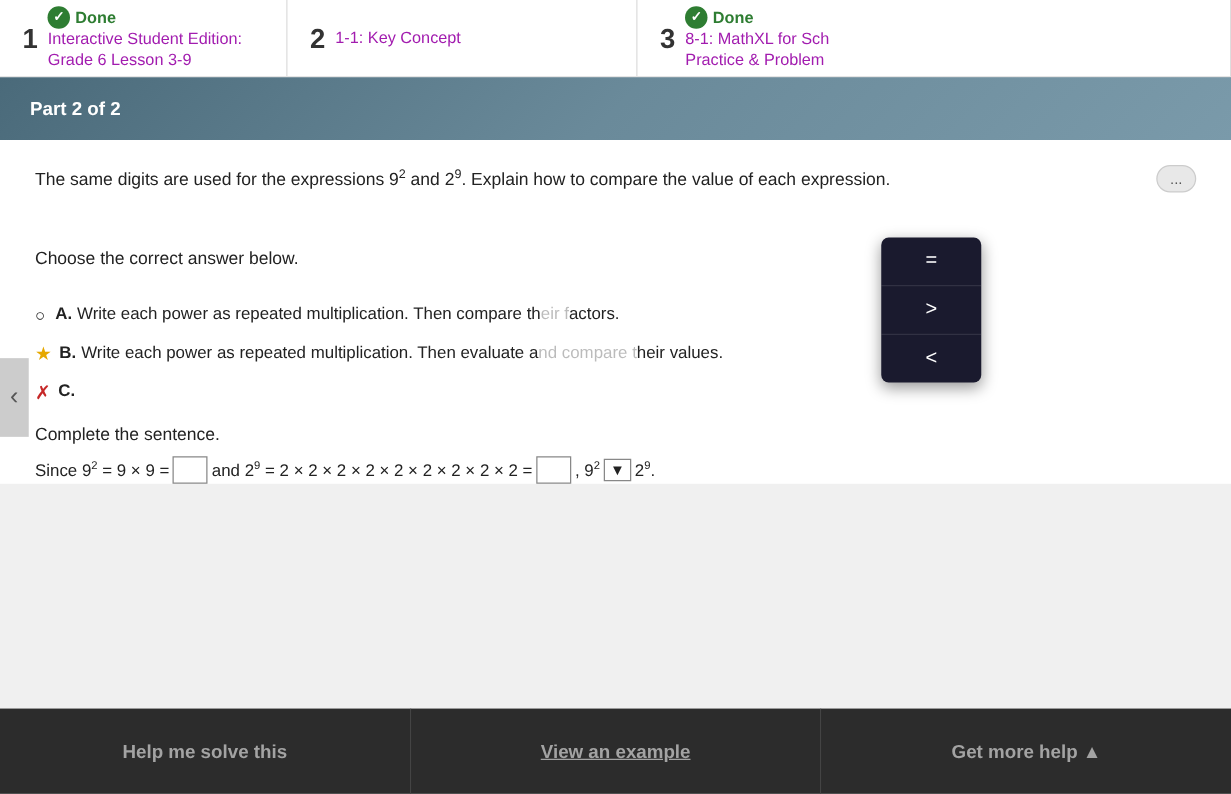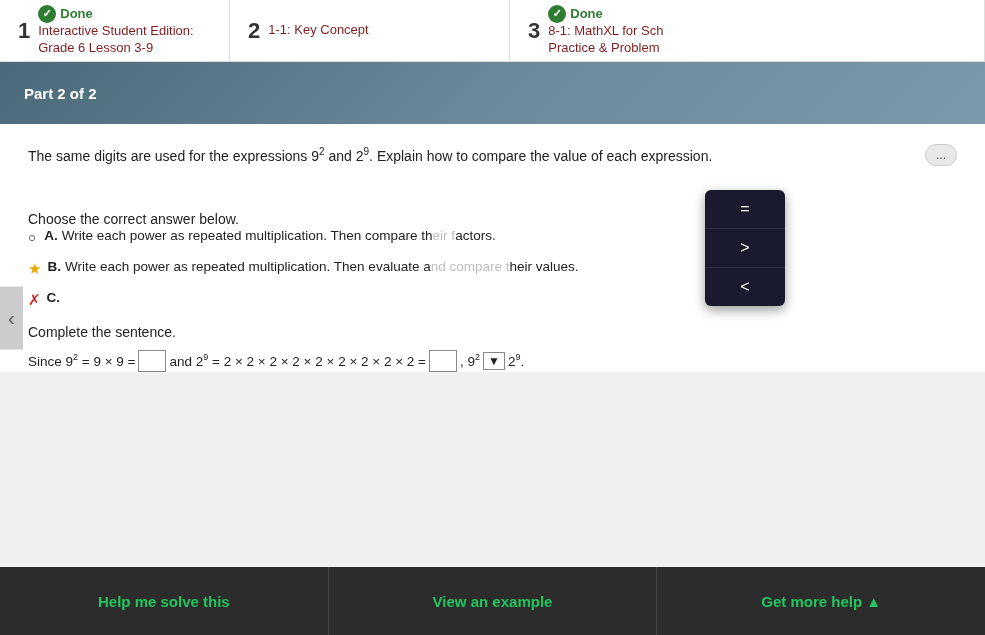--- a/index.html
+++ b/index.html
@@ -28,21 +28,21 @@
       gap: 8px;
       min-width: 0;
     }
     .nav-item .nav-number {
       font-size: 22px;
       font-weight: bold;
       color: #333;
     }
     .nav-item .nav-text {
       font-size: 13px;
-      color: #7f1d1d;
+      color: #a21caf;
       line-height: 1.3;
     }
     .nav-item .done-badge {
       display: flex;
       align-items: center;
       gap: 4px;
       color: #2e7d32;
       font-size: 13px;
       font-weight: bold;
     }
@@ -58,21 +58,21 @@
       font-size: 11px;
     }
     .nav-item-1 { flex: 0 0 230px; }
     .nav-item-2 { flex: 0 0 280px; }
     .nav-item-3 { flex: 1; }
 
     
     .part-header {
       background: #5a7a8a;
       background-image: linear-gradient(135deg, #4a6a7a 0%, #6a8a9a 50%, #7a9aaa 100%);
-      height: 62px;
+      height: 50px;
       display: flex;
       align-items: center;
       padding: 0 24px;
     }
     .part-header-text {
       color: white;
       font-size: 15px;
       font-weight: bold;
     }
 
@@ -107,21 +107,21 @@
     }
 
     
     .answer-section {
       background: #fff;
       padding: 10px 28px 0 28px;
     }
     .choose-label {
       font-size: 14px;
       color: #222;
-      margin-bottom: 0;
+      margin-bottom: 28px;
     }
 
     .option {
       display: flex;
       align-items: flex-start;
       margin-bottom: 10px;
       font-size: 13.5px;
       color: #222;
       line-height: 1.4;
     }
@@ -212,29 +212,29 @@
       display: flex;
       align-items: center;
       padding: 0 0 0 0;
     }
     .bottom-btn {
       flex: 1;
       height: 100%;
       display: flex;
       align-items: center;
       justify-content: center;
-      color: #22c55e;
+      color: #a3a3a3;
       font-size: 15px;
       font-weight: bold;
       cursor: pointer;
       border-right: 1px solid #444;
     }
     .bottom-btn:last-child { border-right: none; text-align: center; }
     .bottom-btn-help { background: #2c2c2c; }
-    .bottom-btn-example { background: #2c2c2c; }
+    .bottom-btn-example { background: #2c2c2c; text-decoration: underline; }
     .bottom-btn-more { background: #2c2c2c; }
 
     
     .left-arrow {
       position: absolute;
       left: 0;
       top: 50%;
       transform: translateY(-50%);
       background: rgba(0,0,0,0.2);
       color: #555;

